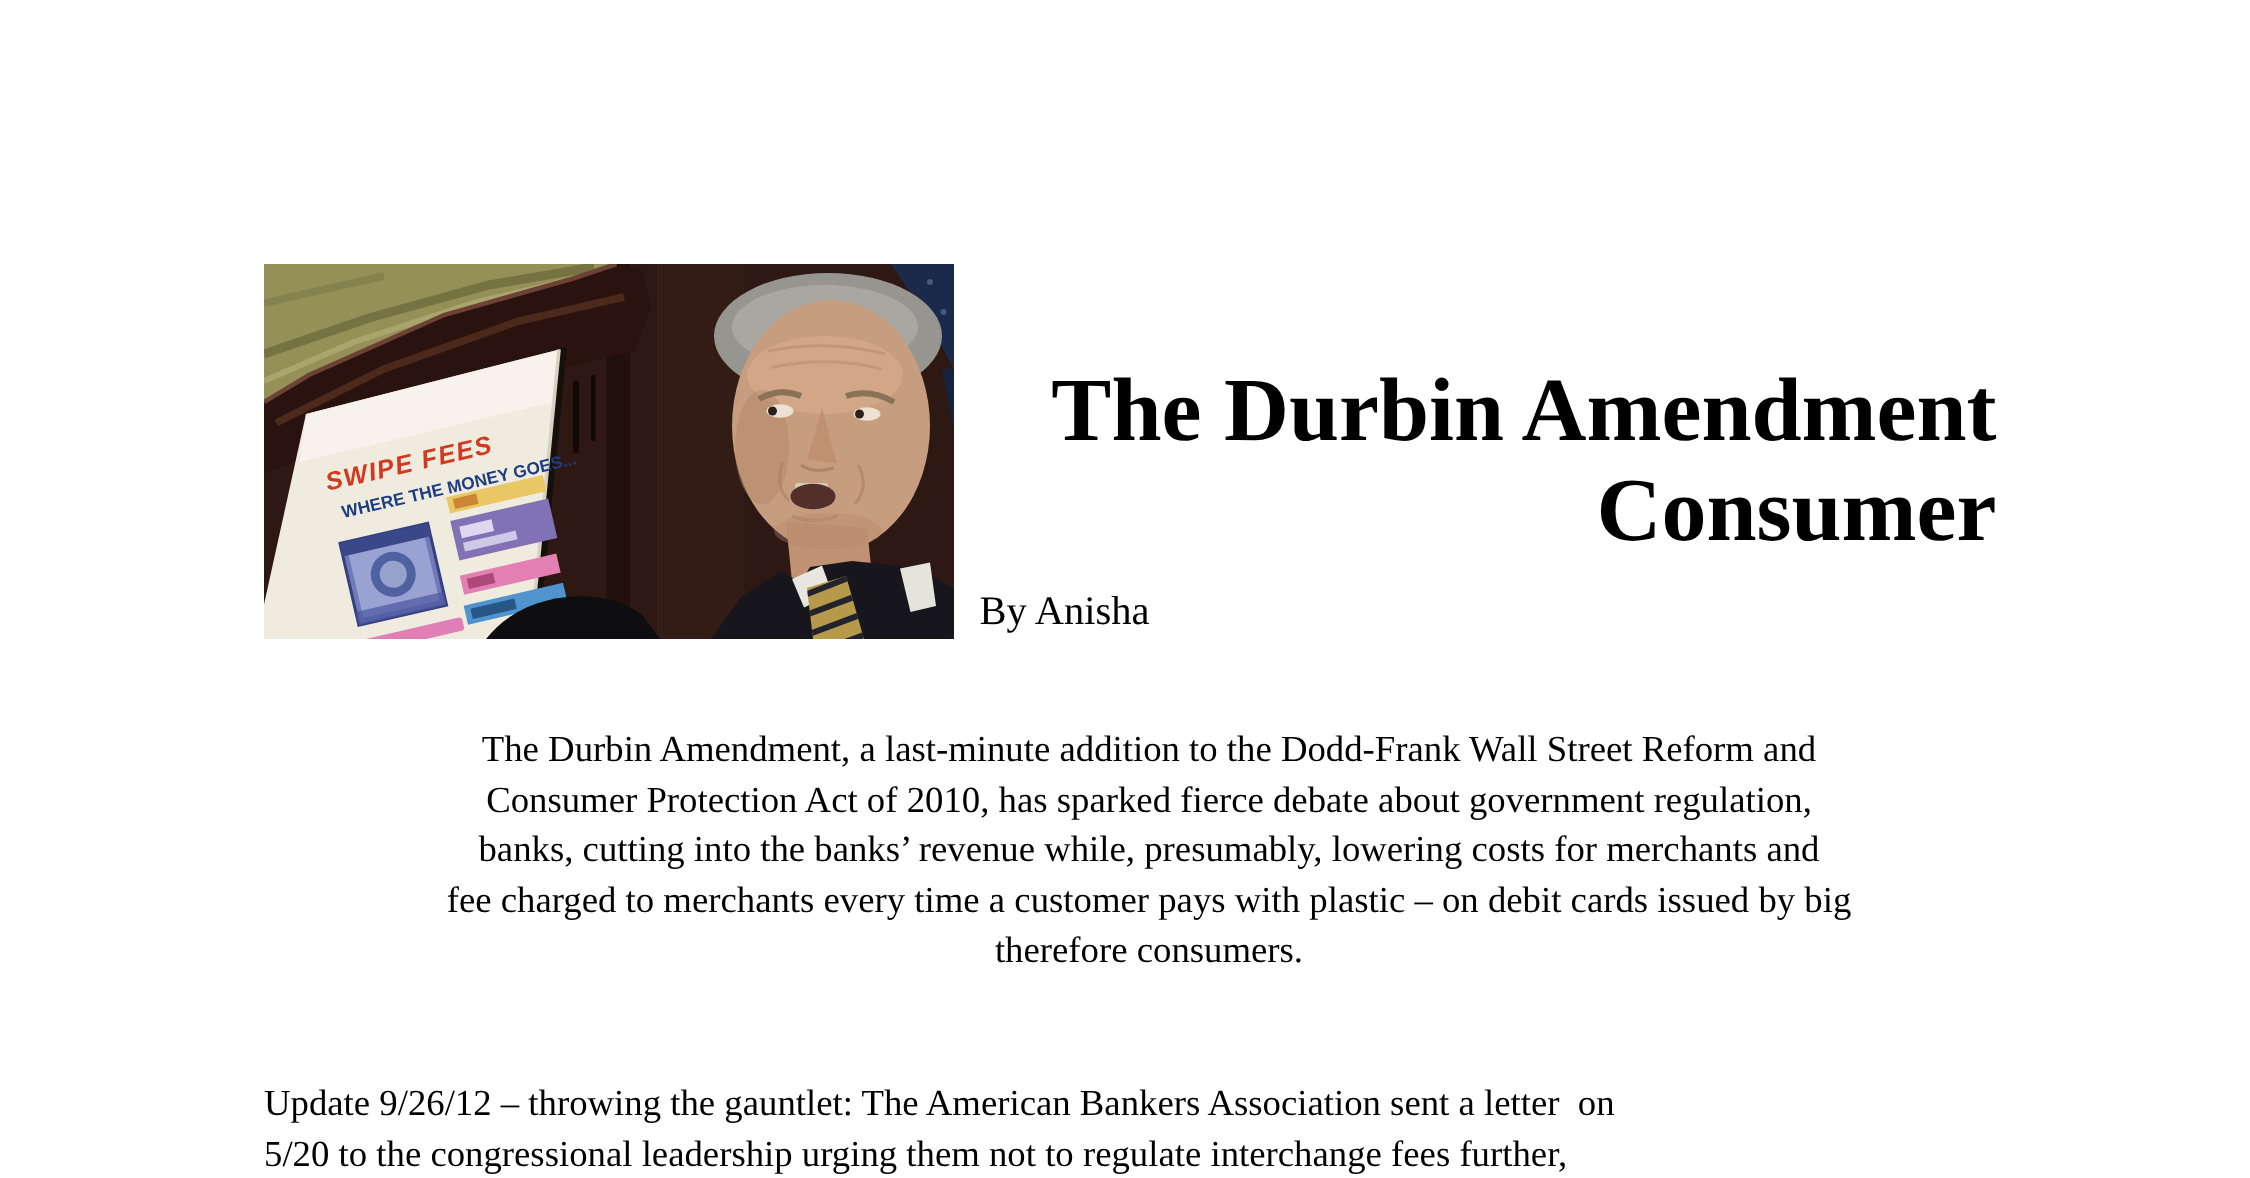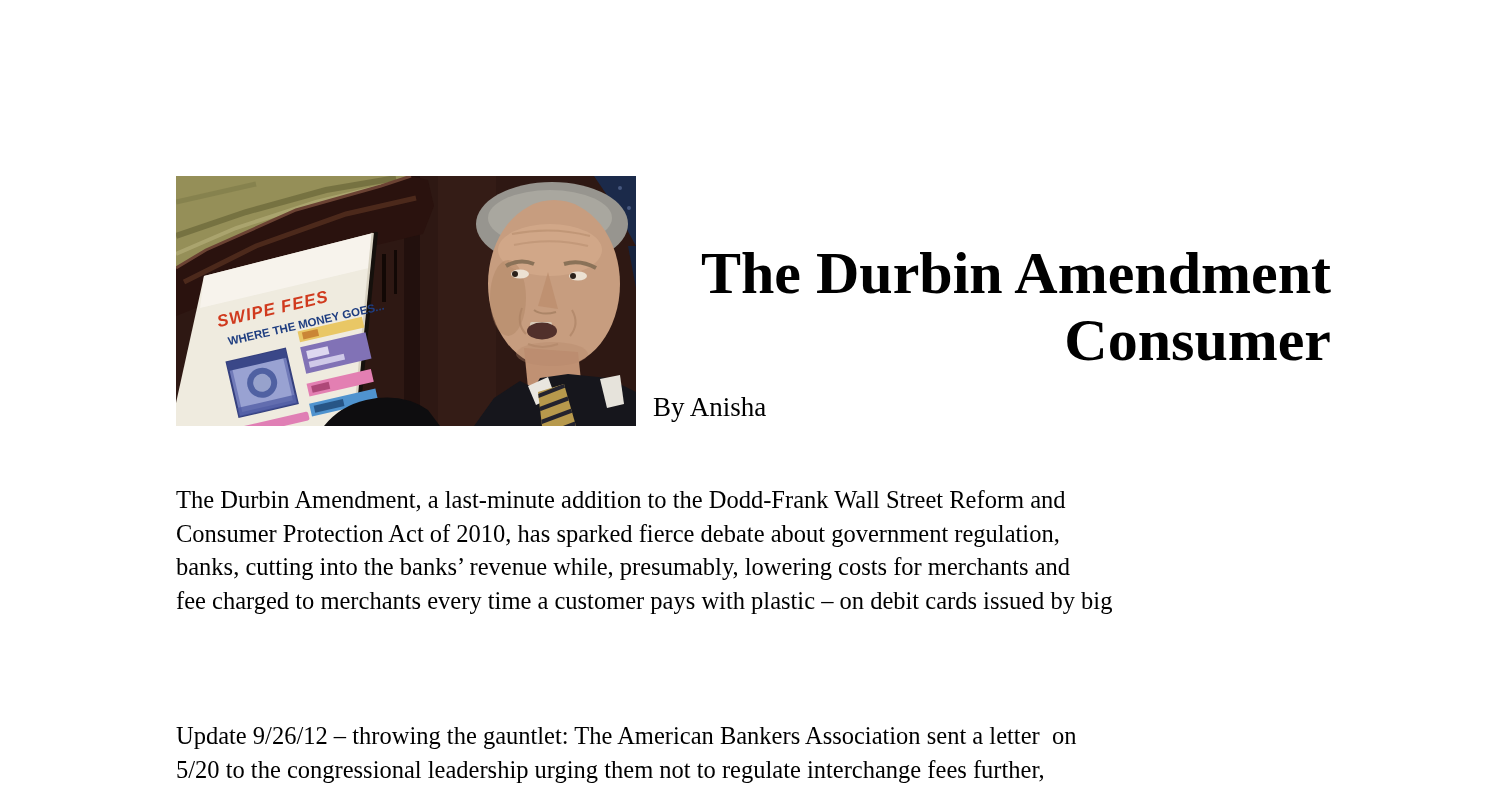--- a/index.html
+++ b/index.html
@@ -22,21 +22,21 @@
   }
   .byline{
     position:absolute;left:653px;top:391px;
     font-size:27px;line-height:33px;
   }
   .para{
     position:absolute;left:176px;width:1180px;
     font-size:24.5px;line-height:33.6px;
   }
   .para div{white-space:pre;}
-  .p1{top:483px;}
+  .p1{top:483px;text-align:center;}
   .p2{top:719px;}
   .bold{font-weight:400;}
 </style>
 </head>
 <body>
 
 <div class="photo">
   <svg viewBox="0 0 460 250" width="460" height="250">
 
     <rect width="460" height="250" fill="#2e1813"></rect>
@@ -145,18 +145,19 @@
     <div>Consumer</div>
   </h1>
 
 <div class="byline">By Anisha</div>
 
 <div class="para p1">
     <div>The Durbin Amendment, a last-minute addition to the Dodd-Frank Wall Street Reform and</div>
     <div>Consumer Protection Act of 2010, has sparked fierce debate about government regulation,</div>
     <div>banks, cutting into the banks’ revenue while, presumably, lowering costs for merchants and</div>
     <div>fee charged to merchants every time a customer pays with plastic – on debit cards issued by big</div>
+    <div>therefore consumers.</div>
   </div>
 
 <div class="para p2">
   <div><span class="bold">Update 9/26/12 – throwing the gauntlet:</span><span> The American Bankers Association sent a letter  on</span></div>
   <div>5/20 to the congressional leadership urging them not to regulate interchange fees further,</div>
 </div>
 
 </body></html>

